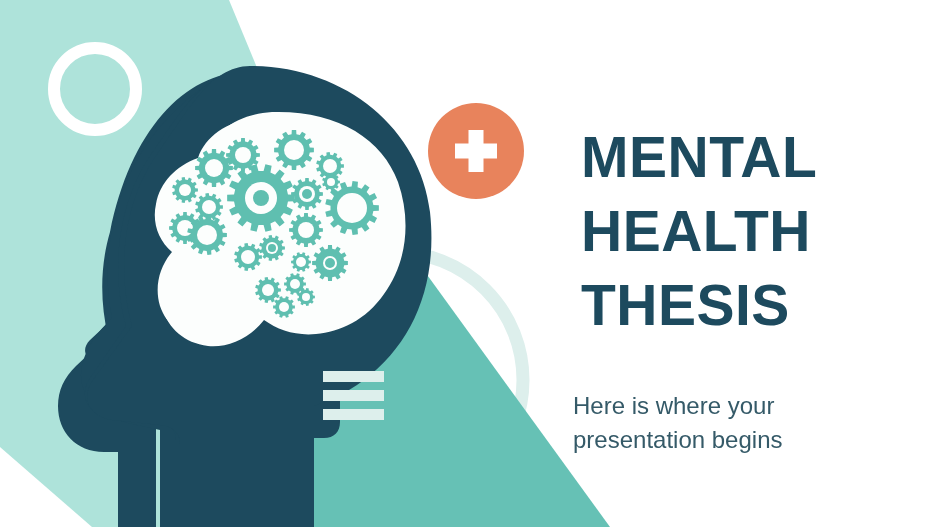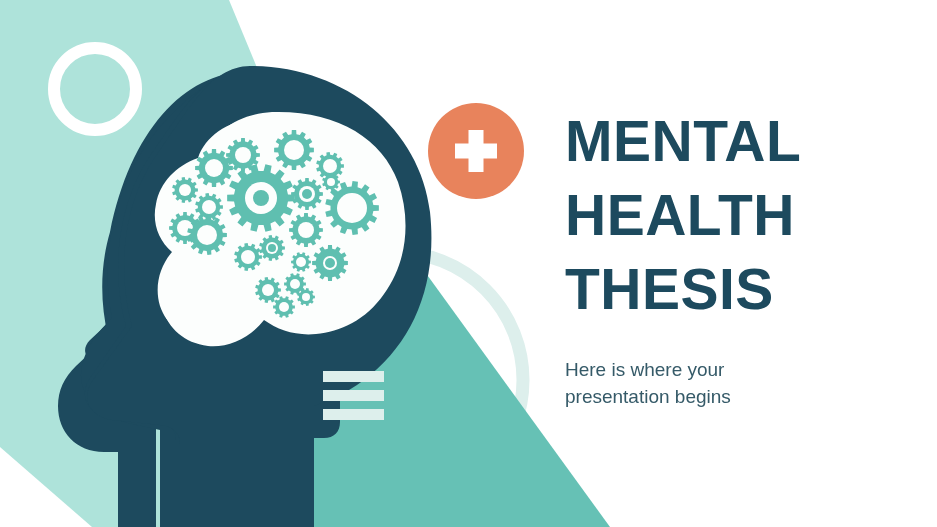--- a/index.html
+++ b/index.html
@@ -22,35 +22,35 @@
     width: 937px;
     height: 527px;
   }
   #text-block {
     position: absolute;
     left: 565px;
     top: 104px;
     width: 330px;
   }
   #title {
-    margin: 0;
+    margin: 16px;
     font-family: "Liberation Sans", sans-serif;
     font-weight: 700;
     font-size: 57px;
     line-height: 1.30;
     letter-spacing: 0.5px;
     color: #1d4a5e;
     white-space: pre-line;
   }
   #subtitle {
-    margin: 0;
+    margin: 8px;
     padding-top: 31px;
     font-family: "Liberation Sans", sans-serif;
     font-weight: 400;
-    font-size: 19px;
+    font-size: 24px;
     line-height: 1.40;
     color: #355a68;
     white-space: pre-line;
   }
 </style>
 </head>
 <body>
 
 <div id="slide">
 

